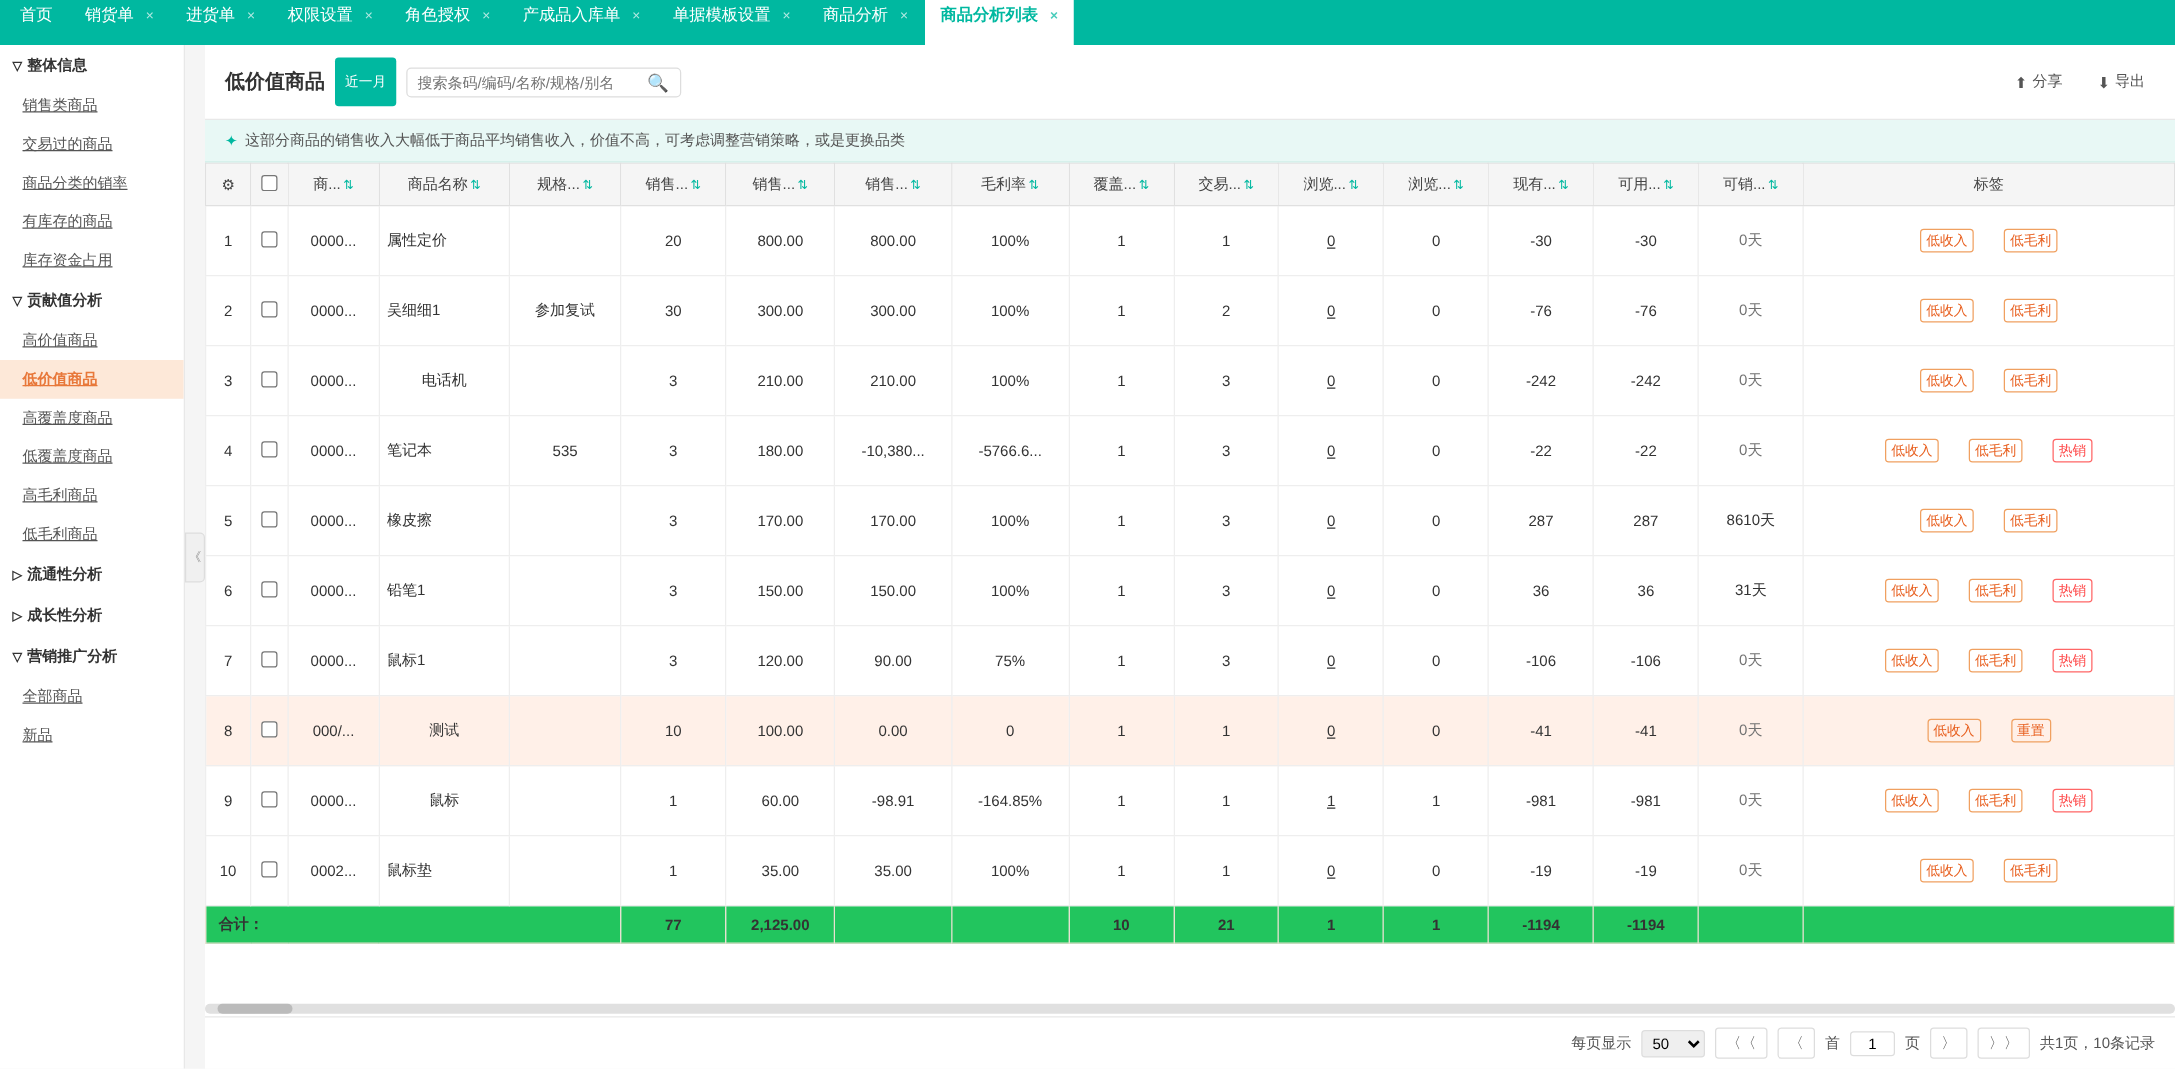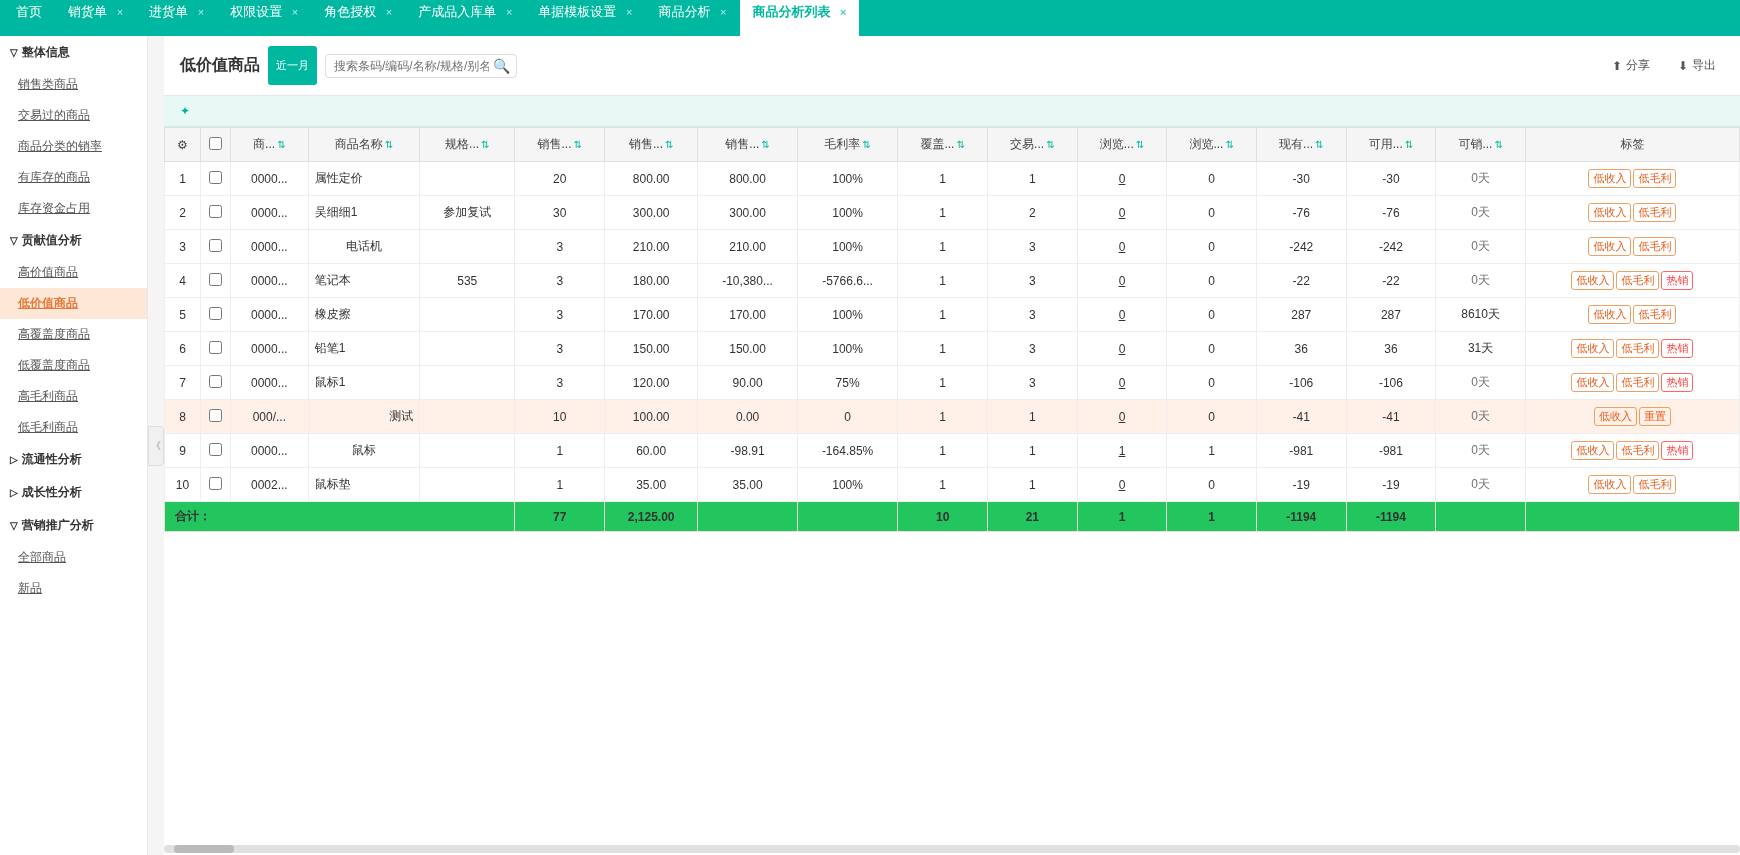--- a/index.html
+++ b/index.html
@@ -92,21 +92,21 @@
       font-size: 11px;
       cursor: pointer;
     }
     .search-box {
       display: flex;
       align-items: center;
       border: 1px solid #ddd;
       border-radius: 4px;
       padding: 3px 8px;
       gap: 4px;
-      width: 192px;
+      width: 220px;
     }
     .search-box input {
       border: none;
       outline: none;
       font-size: 12px;
       color: #999;
       width: 180px;
       background: transparent;
     }
     .search-icon { color: #00b8a0; font-size: 14px; cursor: pointer; }
@@ -171,21 +171,21 @@
       font-size: 12px;
     }
     tbody tr.highlight { background: #fff0e8; }
     .tag-badge {
       display: inline-block;
       border: 1px solid #f0a060;
       color: #e86020;
       border-radius: 3px;
       padding: 1px 4px;
       font-size: 11px;
-      margin: 1px;
+      margin: 12px;
     }
     .tag-badge.red { border-color: #ff6666; color: #ff4444; }
     .underline { text-decoration: underline; cursor: pointer; color: #333; }
     .orange-text { color: #737373; }
 
     
     .pagination-bar {
       display: flex;
       align-items: center;
       justify-content: flex-end;
@@ -320,20 +320,21 @@
           </div>
           <div class="header-action-btn">
             <span>⬇</span>
             <span>导出</span>
           </div>
         </div>
       </div>
 
       <div class="info-banner">
         <span class="star">✦</span>
+        <span>这部分商品的销售收入大幅低于商品平均销售收入，价值不高，可考虑调整营销策略，或是更换品类</span>
       </div>
 
       <div class="table-wrapper">
         <table>
           <thead>
             <tr>
               <th style="width:36px;">⚙</th>
               <th style="width:30px;"><input type="checkbox" style=""></th>
               <th>商...<span class="sort-icon">⇅</span></th>
               <th>商品名称<span class="sort-icon">⇅</span></th>
@@ -483,21 +484,21 @@
                 <td>0</td>
                 <td>-106</td>
                 <td>-106</td>
                 <td class="orange-text">0天</td>
                 <td><span class="tag-badge">低收入</span><span class="tag-badge">低毛利</span><span class="tag-badge red">热销</span></td>
               </tr>
               <tr class="highlight">
                 <td>8</td>
                 <td class="checkbox-cell"><input type="checkbox" style="accent-color: rgb(232, 96, 32);"></td>
                 <td>000/...</td>
-                <td style="text-align:right;">测试</td>
+                <td style="text-align:center;">测试</td>
                 <td></td>
                 <td>10</td>
                 <td>100.00</td>
                 <td>0.00</td>
                 <td>0</td>
                 <td>1</td>
                 <td>1</td>
                 <td><span class="underline">0</span></td>
                 <td>0</td>
                 <td>-41</td>
@@ -561,15 +562,31 @@
               <td></td>
             </tr>
           </tfoot>
         </table>
       </div>
 
       <div style="height:8px; background:#e0e0e0; margin: 0 0 2px 0; border-radius:4px; position:relative;">
         <div style="width:60px; height:8px; background:#bbb; border-radius:4px; position:absolute; left:10px;"></div>
       </div>
 
+      <div class="pagination-bar">
+        <span>每页显示</span>
+        <select class="page-select">
+          <option>50</option>
+          <option>100</option>
+          <option>200</option>
+        </select>
+        <button class="page-btn">〈〈</button>
+        <button class="page-btn">〈</button>
+        <span>首</span>
+        <input class="page-input" value="1" style="">
+        <span>页</span>
+        <button class="page-btn">〉</button>
+        <button class="page-btn">〉〉</button>
+        <span>共1页，10条记录</span>
+      </div>
     </div>
   </div>
 </div>
 
 </body></html>

